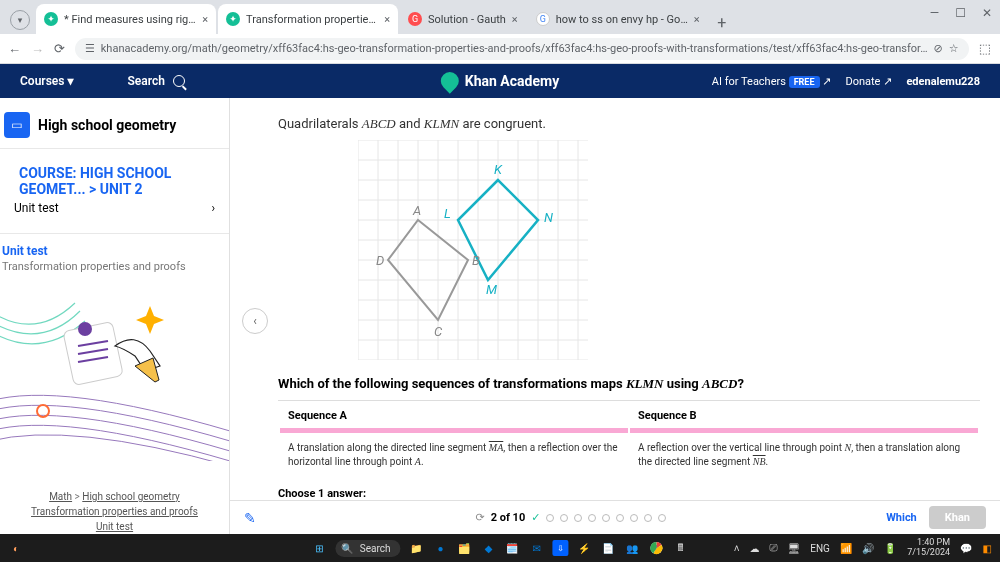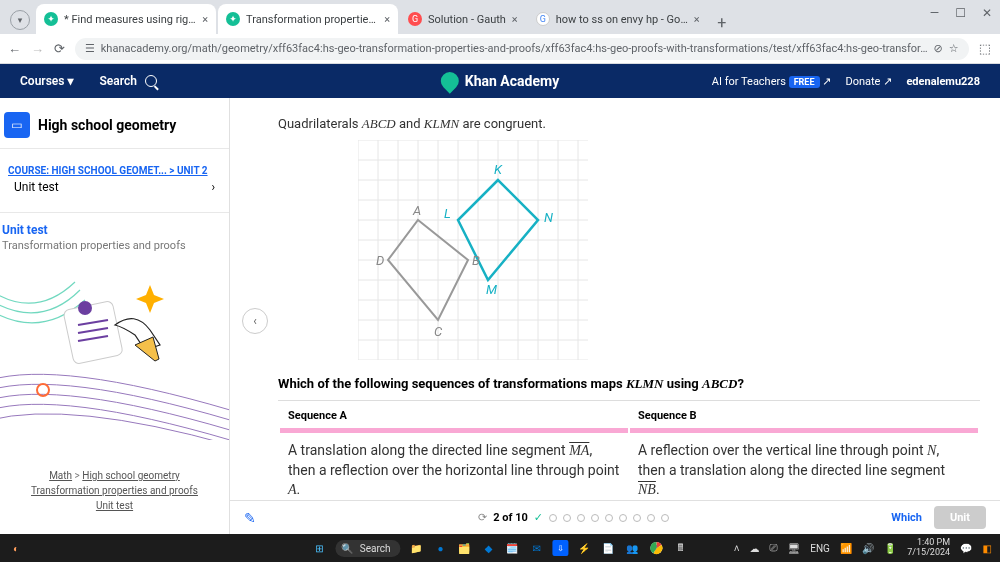--- a/index.html
+++ b/index.html
@@ -12,49 +12,49 @@
 .tab.inactive { background:transparent; }
 .tab-ico { width:14px; height:14px; border-radius:50%; margin-right:6px; flex-shrink:0; display:inline-flex; align-items:center; justify-content:center; font-size:9px; color:#fff; }
 .tab-title { overflow:hidden; white-space:nowrap; text-overflow:ellipsis; flex:1; }
 .tab-x { margin-left:6px; color:#5f6368; font-size:11px; }
 .tab-plus { width:24px; height:24px; display:flex; align-items:center; justify-content:center; color:#5f6368; font-size:16px; }
 .toolbar { height:30px; background:#fff; border-bottom:1px solid #dadce0; display:flex; align-items:center; padding:0 8px; gap:10px; }
 .tb-ico { color:#5f6368; font-size:13px; width:18px; text-align:center; cursor:pointer; }
 .omnibox { flex:1; height:22px; background:#f1f3f4; border-radius:12px; display:flex; align-items:center; padding:0 10px; font-size:11px; color:#5f6368; gap:6px; }
 .omnibox .url { flex:1; overflow:hidden; white-space:nowrap; text-overflow:ellipsis; }
 .ka-header { height:34px; background:#0a2a66; display:flex; align-items:center; padding:0 20px; color:#fff; font-size:12px; }
-.ka-nav { display:flex; gap:6px; align-items:center; }
+.ka-nav { display:flex; gap:34px; align-items:center; }
 .ka-nav-item { cursor:pointer; font-weight:600; }
 .ka-search { margin-left:20px; display:flex; align-items:center; gap:8px; }
 .ka-logo { position:absolute; left:50%; transform:translateX(-50%); display:flex; align-items:center; gap:6px; font-weight:700; font-size:14px; }
 .ka-logo-ico { width:18px; height:18px; background:#14bf96; border-radius:50% 50% 50% 0; transform:rotate(-45deg); }
 .ka-right { margin-left:auto; display:flex; align-items:flex-start; gap:14px; font-size:11px; }
 .free-badge { background:#1865f2; padding:1px 5px; border-radius:3px; font-size:9px; font-weight:700; }
 .content { display:flex; height:calc(100% - 34px - 30px - 34px - 28px); }
 .sidebar { width:230px; border-right:1px solid #e0e0e0; padding:14px 0 0 0; position:relative; overflow:hidden; }
 .course-head { display:flex; align-items:center; gap:8px; padding:0 14px 10px 4px; }
 .course-ico { width:26px; height:26px; background:#1865f2; border-radius:4px; display:flex; align-items:center; justify-content:center; color:#fff; font-size:12px; }
 .course-title { font-weight:700; font-size:14px; }
-.crumb-line { padding:6px 8px 2px; font-size:10px; color:#1865f2; font-weight:700;text-decoration:underline; }
+.crumb-line { padding:6px 19px 2px; font-size:14px; color:#1865f2; font-weight:700; }
 .unit-test-row { padding:2px 14px 10px; font-size:12px; display:flex; justify-content:space-between; align-items:center; }
 .side-section { border-top:1px solid #e8e8e8; padding:10px 0 8px 0; }
 .side-h { font-size:12px; font-weight:700; color:#1865f2; padding:0 2px; }
 .side-sub { font-size:11px; color:#777; padding:2px 2px 0; }
 .illus { height:170px; margin:10px 0; position:relative; overflow:hidden; }
 .bc { font-size:10px; color:#777; text-align:center; padding:4px 16px; line-height:1.5;margin-top:24px; }
 .bc a { color:#555; text-decoration:underline; }
 .main { flex:1; position:relative; padding:18px 20px 0 48px; overflow:hidden; }
 .prev-btn { position:absolute; left:12px; top:210px; width:26px; height:26px; border:1px solid #ccc; border-radius:50%; display:flex; align-items:center; justify-content:center; color:#666; font-size:12px; cursor:pointer; }
 .prompt { font-size:13px; color:#333; margin-bottom:8px; }
 .mi { font-family:"Times New Roman",serif; font-style:italic; }
 .grid-wrap { margin:4px 0 10px 80px; }
 .q2 { font-size:13px; font-weight:700; margin:12px 0 8px; }
 .seqtable { width:100%; border-top:1px solid #ddd; }
 .seqtable th { text-align:left; font-size:11px; font-weight:700; padding:6px 8px; border-bottom:5px solid #f9a8d4; width:50%; }
-.seqtable td { font-size:14px; padding:6px 8px; vertical-align:top; line-height:1.4; color:#333; }
+.seqtable td { font-size:10px; padding:6px 8px; vertical-align:top; line-height:1.4; color:#333; }
 .ov { text-decoration:overline; }
 .choose { font-size:11px; font-weight:700; margin-top:10px; }
 .footer-bar { position:absolute; left:230px; right:0; bottom:28px; height:34px; border-top:1px solid #e0e0e0; display:flex; align-items:center; padding:0 14px; font-size:11px; background:#fff; }
 .prog { display:flex; align-items:center; gap:6px; margin:0 auto; }
 .dot { width:8px; height:8px; border:1.5px solid #bbb; border-radius:50%; }
 .skip { color:#1865f2; font-weight:700; margin-right:12px; cursor:pointer; }
 .check-btn { background:#ccc; color:#fff; padding:5px 16px; border-radius:4px; font-size:11px; font-weight:700; }
 .taskbar { position:absolute; bottom:0; left:0; right:0; height:28px; background:#1c1c1c; display:flex; align-items:center; padding:0 8px; color:#ddd; font-size:10px; }
 .tb-center { position:absolute; left:50%; transform:translateX(-50%); display:flex; align-items:center; gap:8px; }
 .tb-search { background:#333; border-radius:14px; padding:3px 10px 3px 6px; display:flex; align-items:center; gap:6px; font-size:10px; }
@@ -260,21 +260,21 @@
       <span class="dot"></span>
       <span class="dot"></span>
       <span class="dot"></span>
       <span class="dot"></span>
       <span class="dot"></span>
       <span class="dot"></span>
       <span class="dot"></span>
       <span class="dot"></span>
   </div>
   <span class="skip">Which</span>
-  <span class="check-btn">Unit</span>
+  <span class="check-btn">Khan</span>
 </div>
 
 <div class="taskbar">
   <span class="tico" style="color:#ff9d5c">◐</span>
   <div class="tb-center">
     <span class="tico" style="color:#4cc2ff">⊞</span>
     <div class="tb-search">
         <span>🔍</span>
         <span>Search</span>
       </div>

